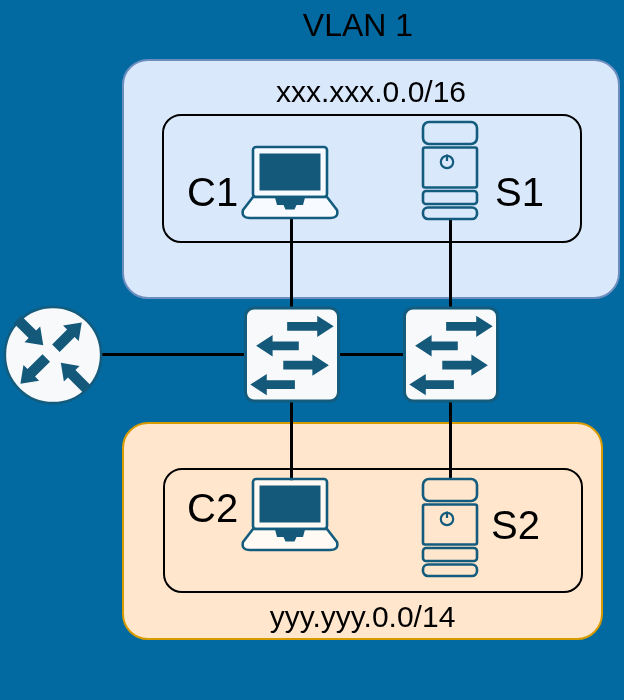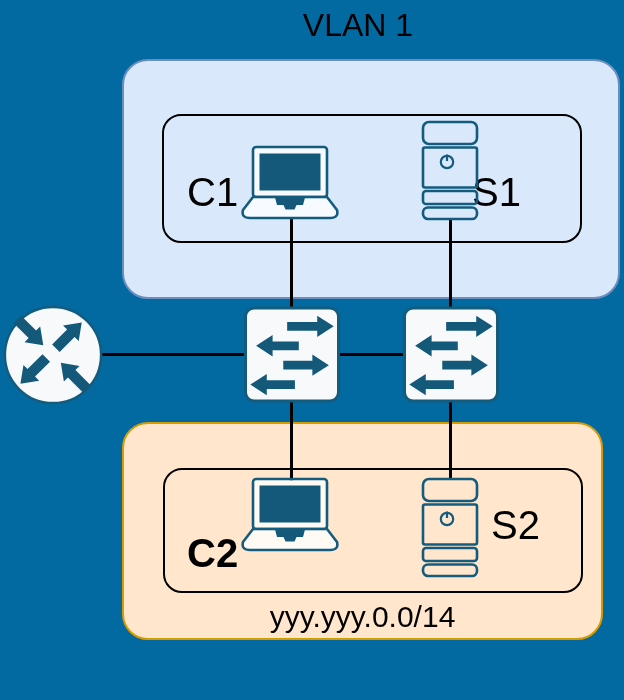--- a/index.html
+++ b/index.html
@@ -68,36 +68,37 @@
       </g>
     </symbol>
   </defs>
 </svg>
 
 <div class="stage">
 
   <div class="lbl title" style="left:108px; top:8px; width:500px;">VLAN 1</div>
 
   <div class="zone zone-vlan1"></div>
+  <div class="lbl subnet" style="left:122px; top:75px; width:498px;">xxx.xxx.0.0/16</div>
   <div class="inner inner-1"></div>
 
   <div class="zone zone-vlan2"></div>
   <div class="inner inner-2"></div>
   <div class="lbl subnet" style="left:122px; top:600px; width:481px;">yyy.yyy.0.0/14</div>
 
   <div class="line v" style="left:290px; top:219px; height:89px;"></div>
   <div class="line v" style="left:449px; top:219px; height:89px;"></div>
   <div class="line h" style="left:102px; top:353px; width:142px;"></div>
   <div class="line h" style="left:340px; top:353px; width:63px;"></div>
   <div class="line v" style="left:290px; top:402px; height:79px;"></div>
   <div class="line v" style="left:449px; top:402px; height:77px;"></div>
 
   <div class="lbl nodelbl" style="left:187px; top:170px;">C1</div>
-  <div class="lbl nodelbl" style="left:472px; top:170px;">S1</div>
-  <div class="lbl nodelbl" style="left:187px; top:531px;font-weight:bold;">C2</div>
+  <div class="lbl nodelbl" style="left:495px; top:170px;">S1</div>
+  <div class="lbl nodelbl" style="left:187px; top:486px;">C2</div>
   <div class="lbl nodelbl" style="left:491px; top:503px;">S2</div>
 
   <svg class="icon" style="left:238px; top:145px;" width="104" height="78" viewBox="0 0 104 78">
       <use href="#sym-laptop"></use>
     </svg>
   <svg class="icon" style="left:421px; top:120px;" width="58" height="101" viewBox="0 0 58 101">
       <use href="#sym-server"></use>
     </svg>
 
   <svg class="icon" style="left:2px; top:304px;" width="102" height="102" viewBox="0 0 106 106">

